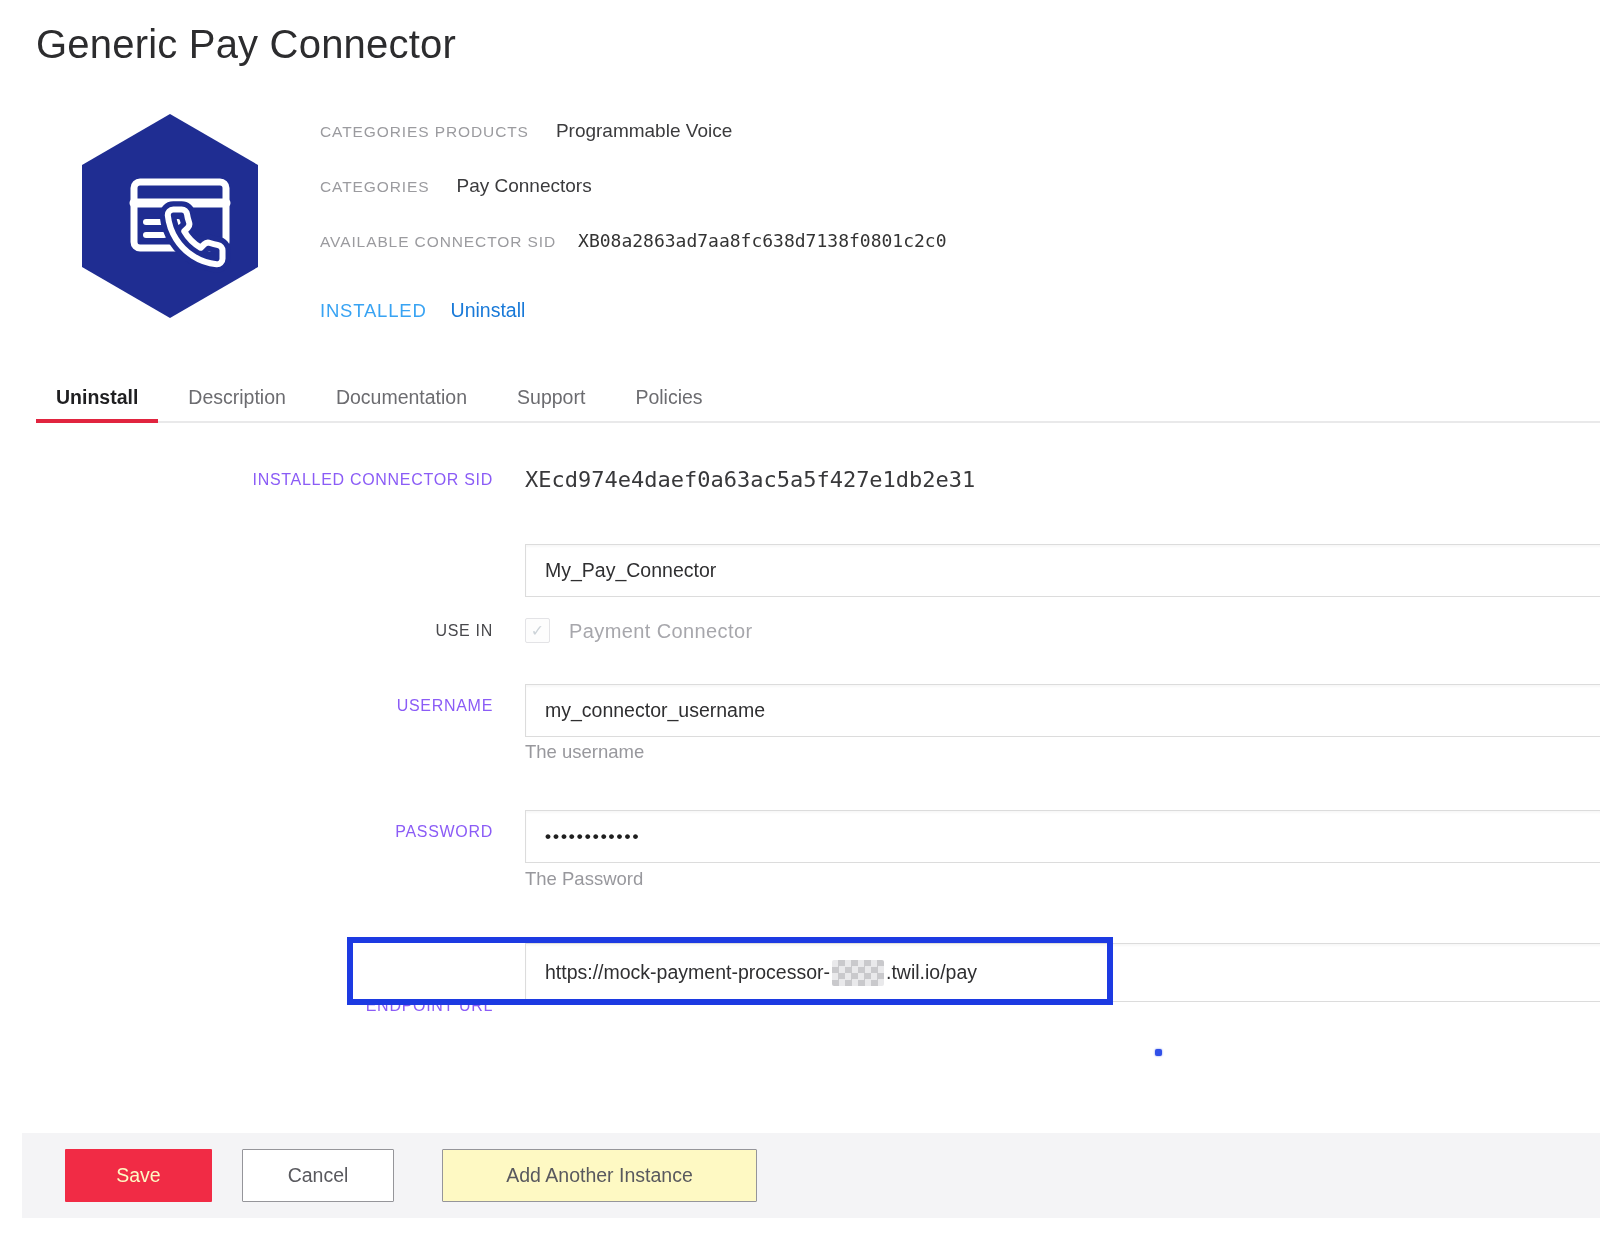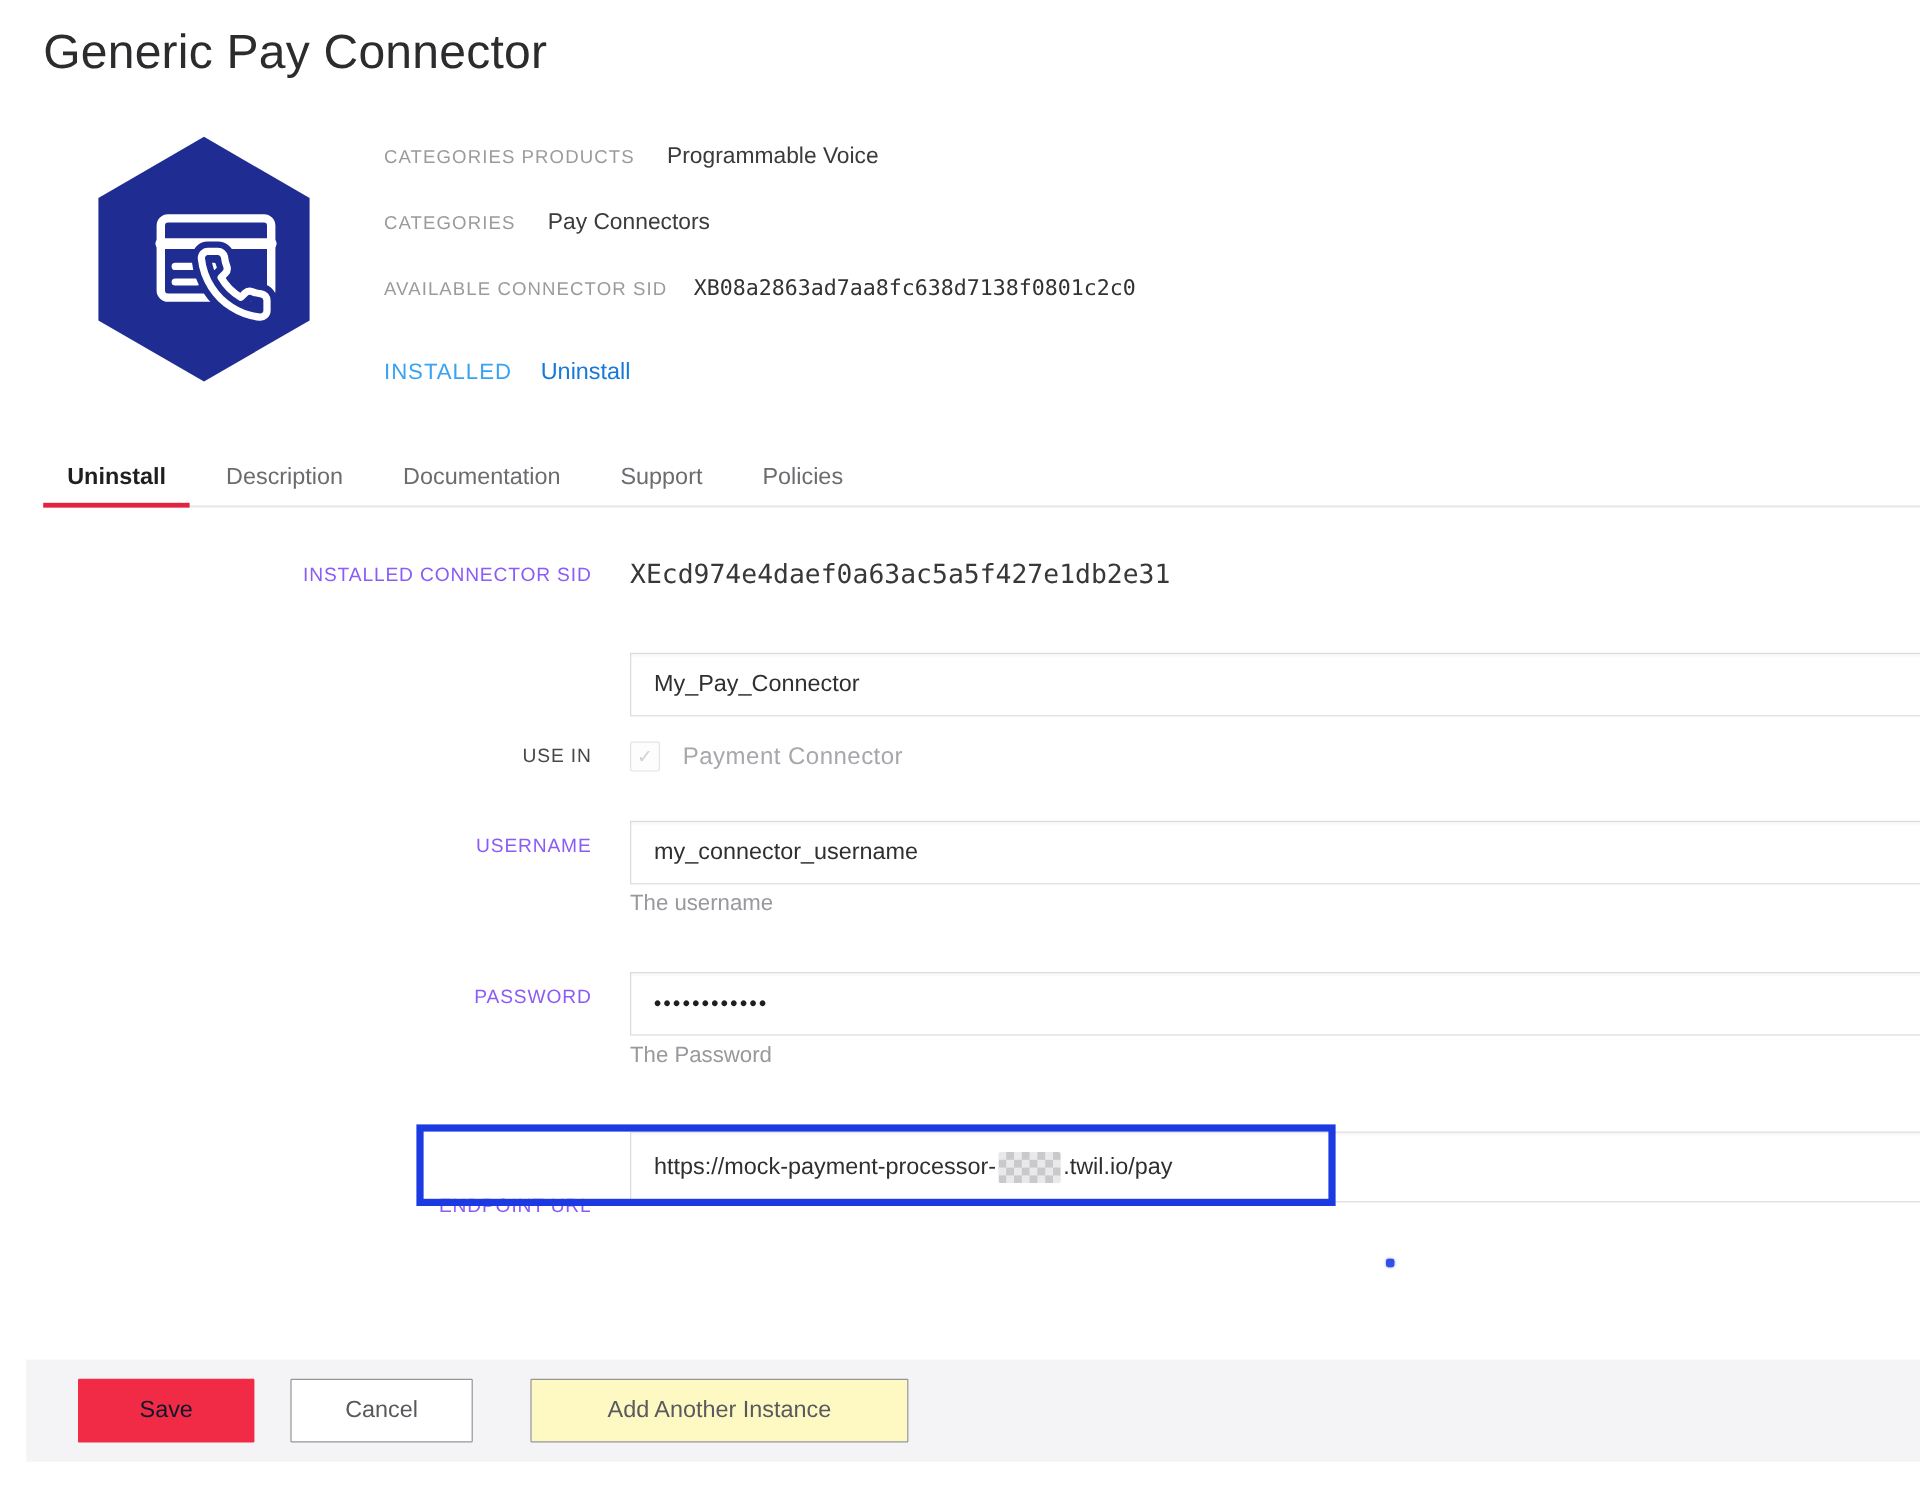--- a/index.html
+++ b/index.html
@@ -39,21 +39,21 @@
 
   .annotation-box { position:absolute; left:347px; top:937px; width:766px; height:68px; border:6px solid #1c3ae2; z-index:5; pointer-events:none; }
   .endpoint-input { top:943px; height:59px; }
   .redacted { display:inline-block; width:52px; height:26px; margin:0 2px; vertical-align:-5px; border-radius:2px;
     background: repeating-conic-gradient(#c9c9cc 0% 25%, #e9e9eb 0% 50%); background-size:13px 13px; }
 
   .stray-dot { position:absolute; left:1155px; top:1049px; width:7px; height:7px; border-radius:2px; background:#3050e8; box-shadow:0 0 2px rgba(48,80,232,0.7); }
 
   .footer-bar { position:absolute; left:22px; top:1133px; width:1578px; height:85px; background:#f4f4f6; }
   .btn { position:absolute; top:1149px; height:53px; display:flex; align-items:center; justify-content:center; font-size:19.5px; cursor:pointer; border-radius:1px; }
-  .btn-save { left:65px; width:147px; background:#f12b45; color:#0f172a; }
+  .btn-save { left:65px; width:147px; background:#f12b45; color:#fef9c3; }
   .btn-cancel { left:242px; width:152px; background:#fff; border:1px solid #95959a; color:#59595e; }
   .btn-add { left:442px; width:315px; background:#fef9c3; border:1px solid #95959a; color:#59595e; }
 </style>
 </head>
 <body>
 
 <div class="stage">
 
   <div class="page-title">Generic Pay Connector</div>
 

